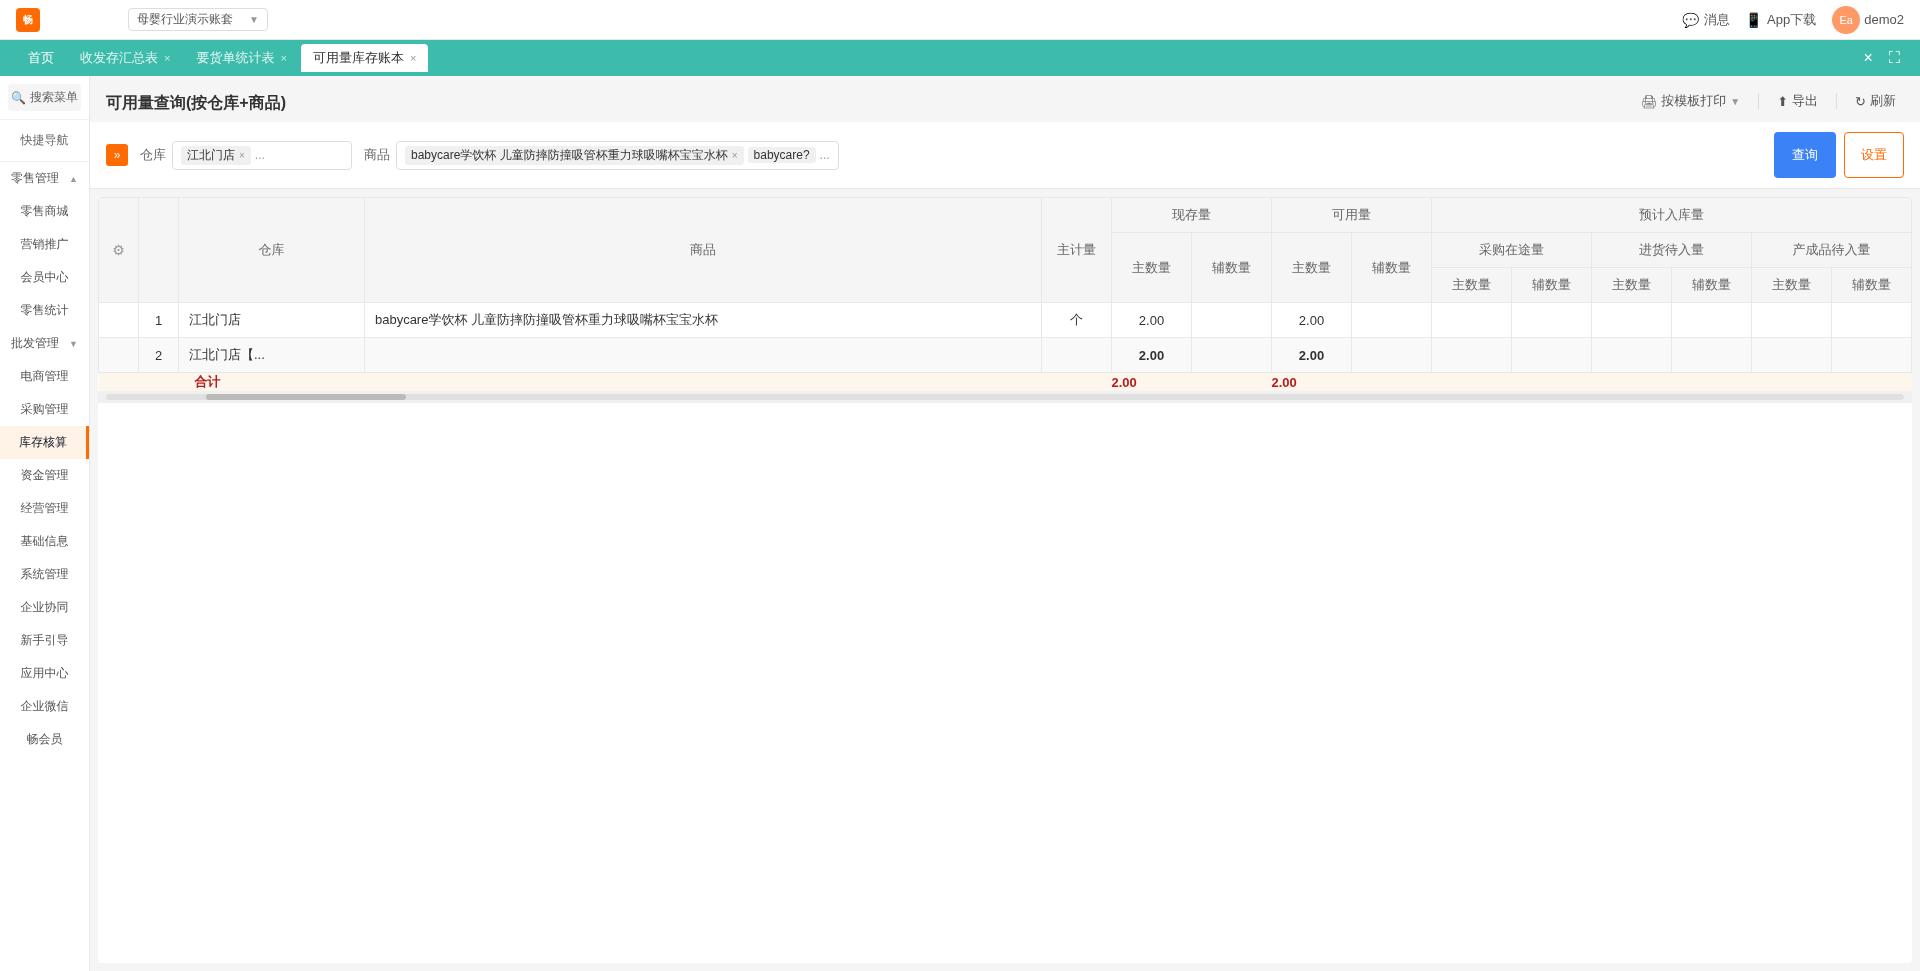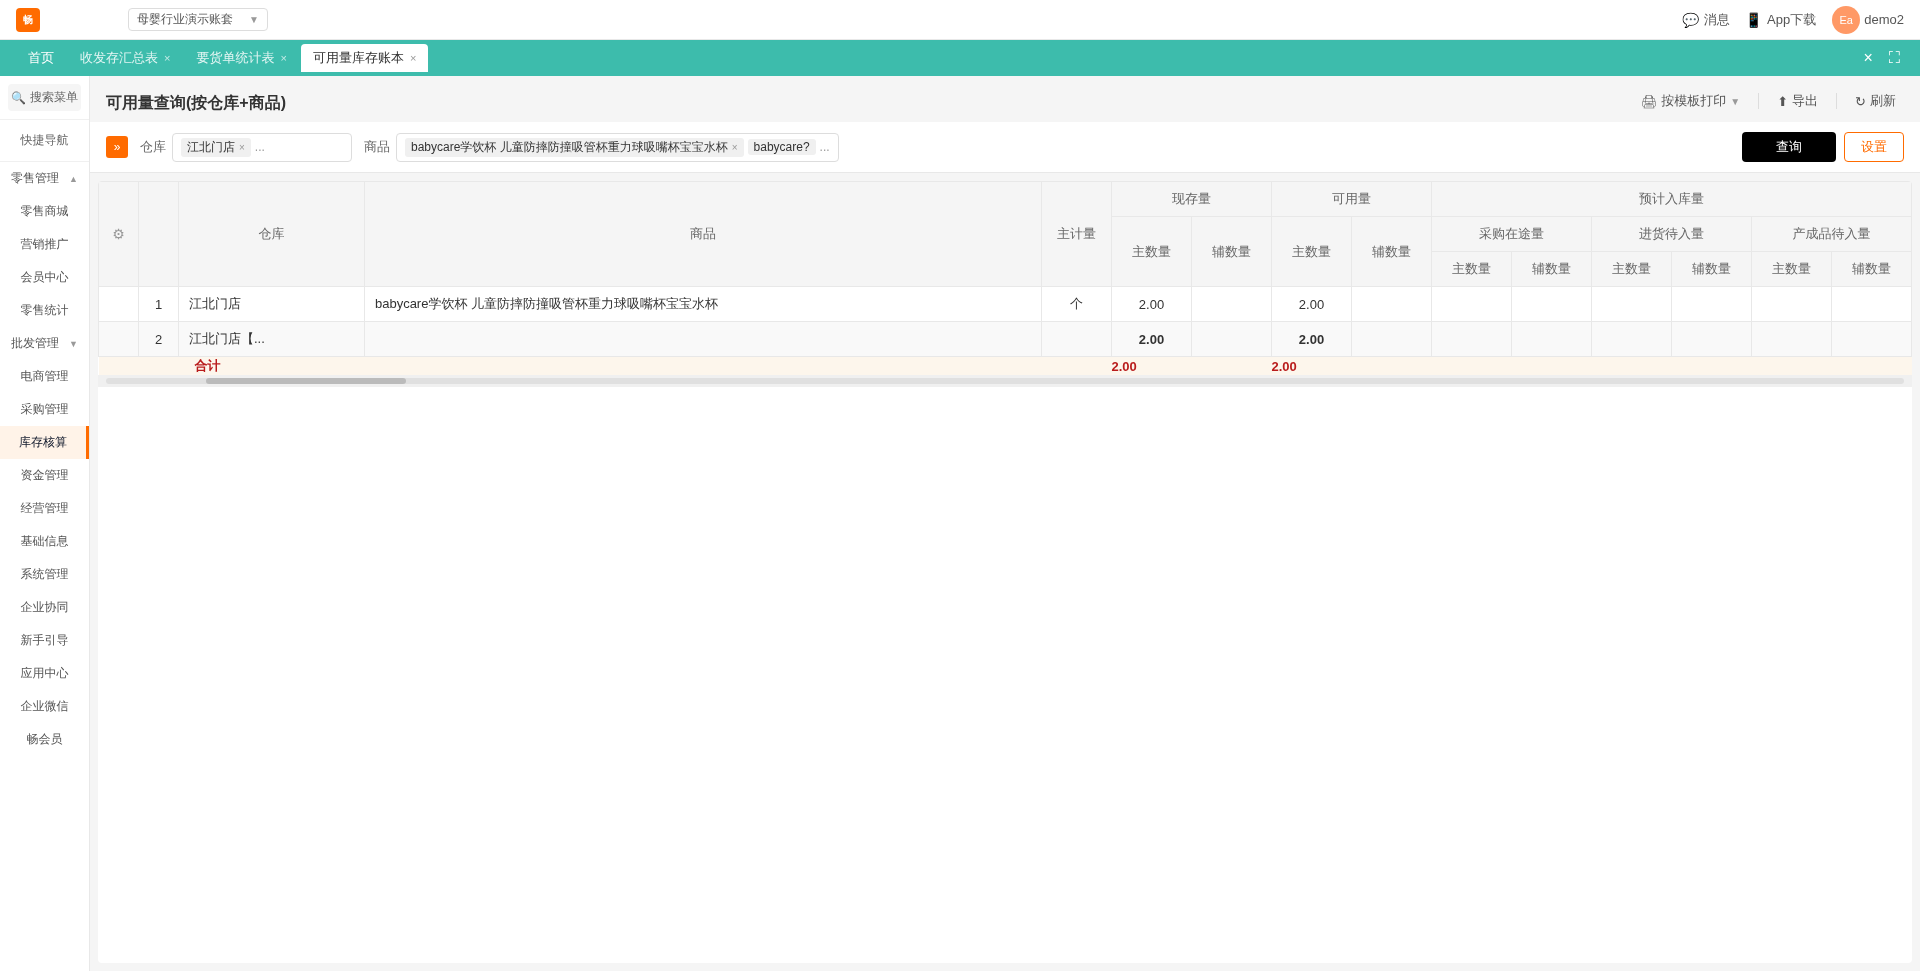--- a/index.html
+++ b/index.html
@@ -52,22 +52,22 @@
     
     .filter-section { background: #fff; margin: 0 0 0 0; padding: 10px 16px; border-bottom: 1px solid #e8e8e8; display: flex; align-items: center; gap: 12px; }
     .filter-expand-btn { width: 22px; height: 22px; background: #ff6b00; color: white; border: none; border-radius: 3px; cursor: pointer; display: flex; align-items: center; justify-content: center; font-size: 12px; flex-shrink: 0; }
     .filter-item { display: flex; align-items: center; gap: 6px; font-size: 13px; }
     .filter-label { color: #666; white-space: nowrap; }
     .filter-input { border: 1px solid #ddd; border-radius: 4px; padding: 4px 8px; min-width: 120px; font-size: 12px; display: flex; align-items: center; gap: 4px; flex-wrap: wrap; background: #fff; }
     .filter-tag { background: #f0f0f0; border-radius: 3px; padding: 1px 6px; font-size: 12px; display: flex; align-items: center; gap: 4px; }
     .filter-tag-close { color: #999; cursor: pointer; font-size: 10px; }
     .filter-more { color: #999; cursor: pointer; }
     .filter-actions { margin-left: auto; display: flex; gap: 8px; }
-    .btn-query { background: #000000; color: white; border: none; border-radius: 4px; padding: 6px 34px; cursor: pointer; font-size: 13px; }
-    .btn-settings { background: #fff; color: #ff6b00; border: 1px solid #ff6b00; border-radius: 4px; padding: 5px 16px; cursor: pointer; font-size: 13px; }
+    .btn-query { background: #3b82f6; color: white; border: none; border-radius: 4px; padding: 6px 18px; cursor: pointer; font-size: 13px; }
+    .btn-settings { background: #fff; color: #ff6b00; border: 1px solid #ff6b00; border-radius: 4px; padding: 13px 16px; cursor: pointer; font-size: 13px; }
 
     
     .table-section { background: #fff; margin: 8px; border-radius: 4px; flex: 1; overflow: auto; }
     table { width: 100%; border-collapse: collapse; font-size: 13px; }
     thead tr th { background: #f5f5f5; color: #666; font-weight: normal; padding: 8px 10px; border: 1px solid #e8e8e8; text-align: center; white-space: nowrap; }
     thead tr.header-top th { background: #f5f5f5; }
     tbody tr td { padding: 8px 10px; border: 1px solid #e8e8e8; color: #333; text-align: center; }
     .td-left { text-align: left; }
     .settings-icon { color: #999; font-size: 14px; }
     .col-num { width: 40px; }

